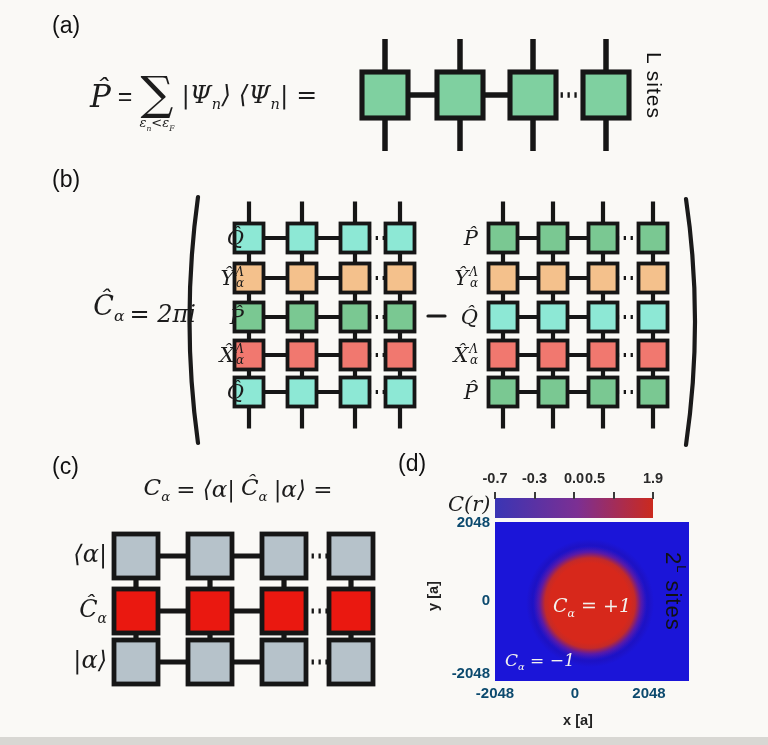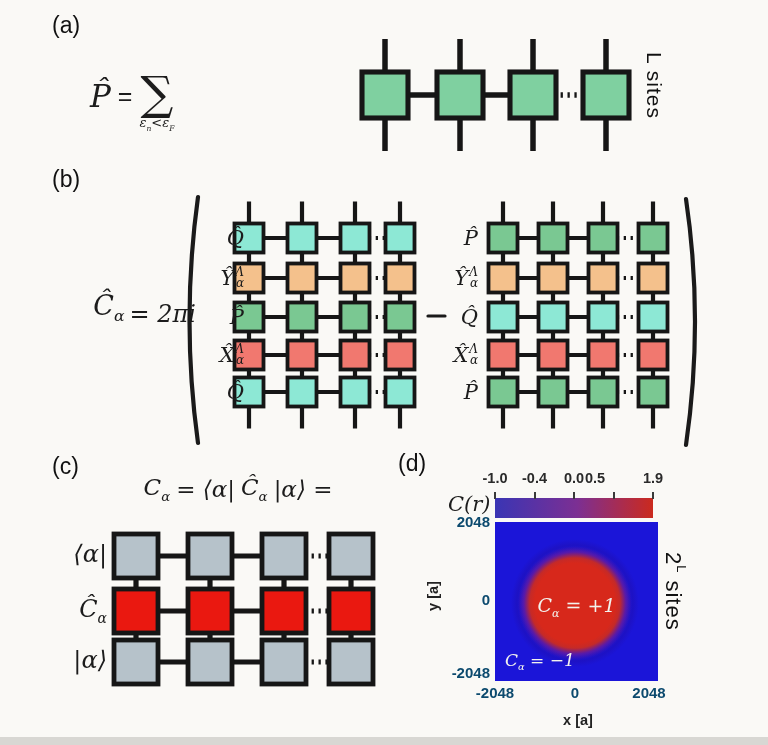--- a/index.html
+++ b/index.html
@@ -56,20 +56,21 @@
 
   <div class="abs plabel" style="left:52px;top:12px;">(a)</div>
 
   <div class="abs formula-a">
     <span class="mi op30">P̂</span>
     <span class="eq26">=</span>
     <span class="sumwrap">
       <span class="sumglyph">∑</span>
       <span class="sumsub mi"><span>ε</span><sub>n</sub><span>&lt;</span><span>ε</span><sub>F</sub></span>
     </span>
+    <span class="ketgrp mi"><span>|Ψ</span><sub>n</sub><span>⟩ ⟨Ψ</span><sub>n</sub><span>| =</span></span>
   </div>
 
   <div class="abs vert side-label" style="left:642px;top:52px;height:110px;">L sites</div>
 
   <div class="abs plabel" style="left:52px;top:166px;">(b)</div>
 
   <div class="abs formula-b">
     <span class="mi f27"><span>Ĉ</span><sub>α</sub></span>
     <span class="mi f24">= 2πi</span>
   </div>
@@ -92,21 +93,21 @@
   <div class="abs c-rowlabel mi" style="top:540px;"><span>⟨α|</span><span></span><sub></sub></div>
   <div class="abs c-rowlabel mi" style="top:595px;"><span></span><span>Ĉ</span><sub>α</sub></div>
   <div class="abs c-rowlabel mi" style="top:646px;"><span>|α⟩</span><span></span><sub></sub></div>
 
   <div class="abs plabel" style="left:398px;top:450px;">(d)</div>
 
   <div class="abs mi" style="left:448px;top:492px;font-size:21px;">C(r)</div>
 
   <div class="abs cbar" id="colorbar" style="background: linear-gradient(90deg, rgb(58, 53, 180) 0%, rgb(124, 47, 147) 52%, rgb(203, 42, 30) 100%);"></div>
 
-  <div class="abs heatmap" id="heatmap" style="background: radial-gradient(circle at 49% 51%, rgba(215, 40, 27, 0) 52px, rgba(35, 10, 150, 0.3) 58px, rgba(27, 21, 216, 0) 64px), radial-gradient(circle at 49% 51%, rgb(215, 40, 27) 0px, rgb(215, 40, 27) 40px, rgba(206, 43, 30, 0.95) 45px, rgba(150, 30, 120, 0.5) 51px, rgba(27, 21, 216, 0) 57px), rgb(27, 21, 216);">
+  <div class="abs heatmap" id="heatmap" style="background: radial-gradient(circle at 49% 51%, rgba(215, 40, 27, 0) 52px, rgba(35, 10, 150, 0.3) 58px, rgba(27, 21, 216, 0) 64px), radial-gradient(circle at 49% 51%, rgb(215, 40, 27) 0px, rgb(215, 40, 27) 40px, rgba(206, 43, 30, 0.95) 45px, rgba(150, 30, 120, 0.5) 51px, rgba(27, 21, 216, 0) 57px), rgb(27, 21, 216); padding-left: 31px;">
     <div class="heat-ann" style="left:0;right:0;top:72px;text-align:center;font-size:19px;"><span>C</span><sub>α</sub><span> = +1</span></div>
     <div class="heat-ann" style="left:10px;top:128px;font-size:17px;"><span>C</span><sub>α</sub><span> = −1</span></div>
   </div>
 
   <div class="abs axis-tick ytick" style="top:513px;">2048</div>
   <div class="abs axis-tick ytick" style="top:591px;">0</div>
   <div class="abs axis-tick ytick" style="top:664px;">-2048</div>
 
   <div class="abs axlabel" style="left:408px;top:588px;width:50px;text-align:center;transform:rotate(-90deg);">y [a]</div>
 
@@ -280,23 +281,23 @@
     <div class="op-label" style="left: 424px; top: 340px;">
       <span>X̂</span>
       <span class="supsub">
         <span>Λ</span>
         <span>α</span>
       </span>
     </div>
     <div class="op-label" style="left: 424px; top: 377px;">
       <span>P̂</span>
     </div>
-    <div class="cbar-tick-label" style="left: 471px;">-1.0</div>
+    <div class="cbar-tick-label" style="left: 471px;">-0.7</div>
     <div class="cbar-tick-mark" style="left: 494px;"></div>
-    <div class="cbar-tick-label" style="left: 510.5px;">-0.4</div>
+    <div class="cbar-tick-label" style="left: 510.5px;">-0.3</div>
     <div class="cbar-tick-mark" style="left: 533.5px;"></div>
     <div class="cbar-tick-label" style="left: 550px;">0.0</div>
     <div class="cbar-tick-mark" style="left: 573px;"></div>
     <div class="cbar-tick-label" style="left: 571px;">0.5</div>
     <div class="cbar-tick-mark" style="left: 612.5px;"></div>
     <div class="cbar-tick-label" style="left: 629px;">1.9</div>
     <div class="cbar-tick-mark" style="left: 652px;"></div>
   </div>
 
 </body></html>

